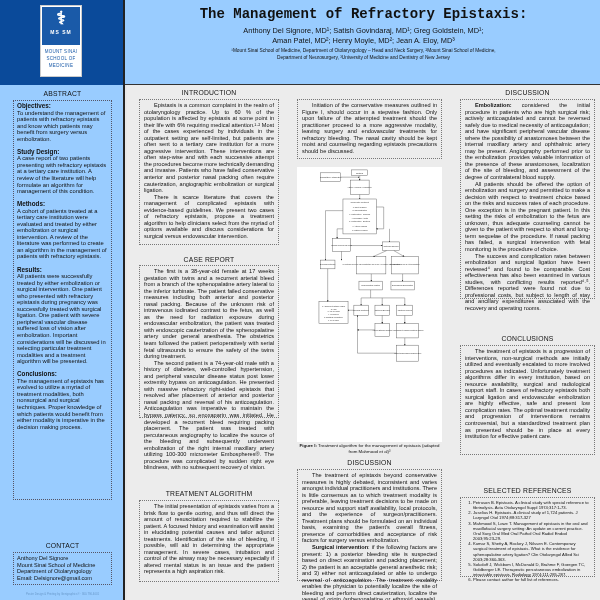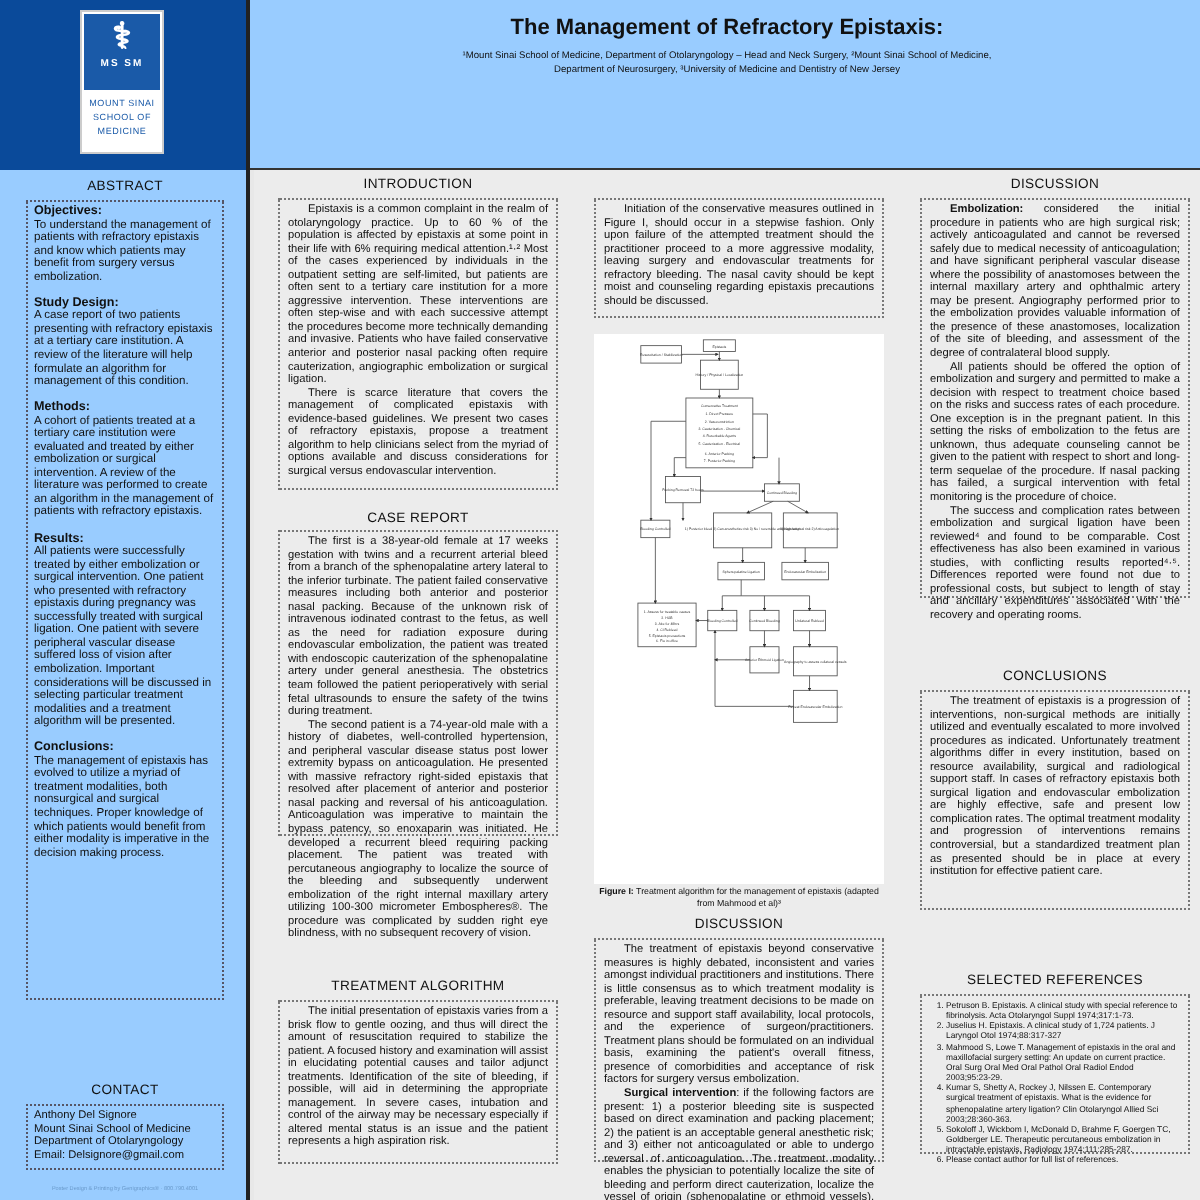--- a/index.html
+++ b/index.html
@@ -6,21 +6,21 @@
 html,body{width:600px;height:600px;overflow:hidden;background:#e8e8e8;}
 body{position:relative;font-family:"Liberation Sans",sans-serif;color:#111;}
 #header{position:absolute;left:0;top:0;width:600px;height:85px;background:#99ccff;border-bottom:1px solid #333;}
 #logo-panel{position:absolute;left:0;top:0;width:125px;height:85px;background:#0a4a9a;border-right:2px solid #222;}
 #logo-box{position:absolute;left:40px;top:5px;width:42px;height:72px;background:#fff;border:1px solid #ccc;}
 #logo-top{position:absolute;left:1px;top:1px;width:38px;height:38px;background:#1a5aa8;color:#fff;font-size:6px;font-weight:bold;text-align:center;}
 #logo-top .cad{font-size:18px;line-height:22px;display:block;}
 #logo-top .msm{font-size:5px;letter-spacing:1px;display:block;}
 #logo-text{position:absolute;left:1px;top:42px;width:38px;font-size:4.5px;line-height:7px;color:#1a5aa8;text-align:center;letter-spacing:0.3px;}
 #title-area{position:absolute;left:127px;top:0;width:473px;height:85px;text-align:center;}
-#title{font-size:11px;font-weight:bold;line-height:19px;margin-top:5px;}
+#title{font-size:14px;font-weight:bold;line-height:19px;margin-top:5px;font-family:Liberation Mono, monospace;}
 #authors{font-size:7.4px;line-height:10px;margin-top:2px;}
 #affil{font-size:4.8px;line-height:7px;margin-top:1px;}
 #left-col{position:absolute;left:0;top:85px;width:125px;height:515px;background:#99ccff;border-right:2px solid #222;}
 #main{position:absolute;left:127px;top:85px;width:473px;height:515px;background:#ececec;}
 .sec-h{font-size:6.8px;text-align:center;letter-spacing:0.2px;margin:0;}
 .box{border:1px dotted #777;font-size:5.6px;line-height:6.55px;text-align:justify;padding:2px 4px;}
 .box p{text-indent:10px;}
 .box b{font-weight:bold;}
 #abstract-h{position:absolute;left:0;top:5px;width:125px;}
 #abstract-box{position:absolute;left:13px;top:15px;width:99px;height:400px;border:1px dotted #556;padding:2px 3px;font-size:5.8px;line-height:6.55px;text-align:left;}
@@ -49,20 +49,24 @@
       <div id="logo-text">
         <div>MOUNT SINAI</div>
         <div>SCHOOL OF</div>
         <div>MEDICINE</div>
       </div>
     </div>
   </div>
   <div id="title-area">
     <div id="title">
       <div>The Management of Refractory Epistaxis:</div>
+    </div>
+    <div id="authors">
+      <div>Anthony Del Signore, MD¹; Satish Govindaraj, MD¹; Greg Goldstein, MD¹;</div>
+      <div>Aman Patel, MD²; Henry Moyle, MD²; Jean A. Eloy, MD³</div>
     </div>
     <div id="affil">
       <div>¹Mount Sinai School of Medicine, Department of Otolaryngology – Head and Neck Surgery, ²Mount Sinai School of Medicine,</div>
       <div>Department of Neurosurgery, ³University of Medicine and Dentistry of New Jersey</div>
     </div>
   </div>
 </div>
 
 <div id="left-col">
   <div id="abstract-h" class="sec-h">ABSTRACT</div>

